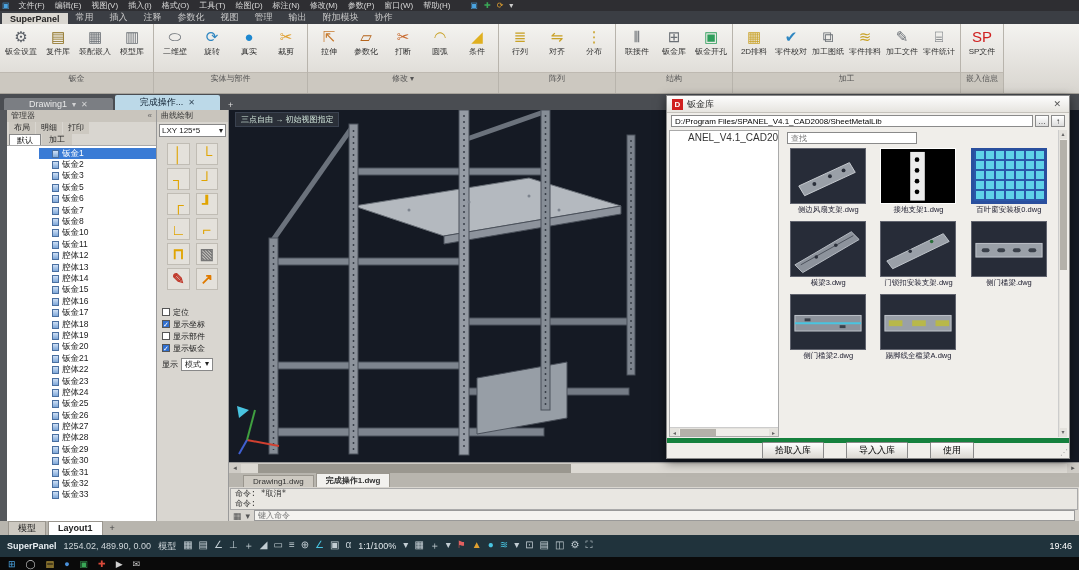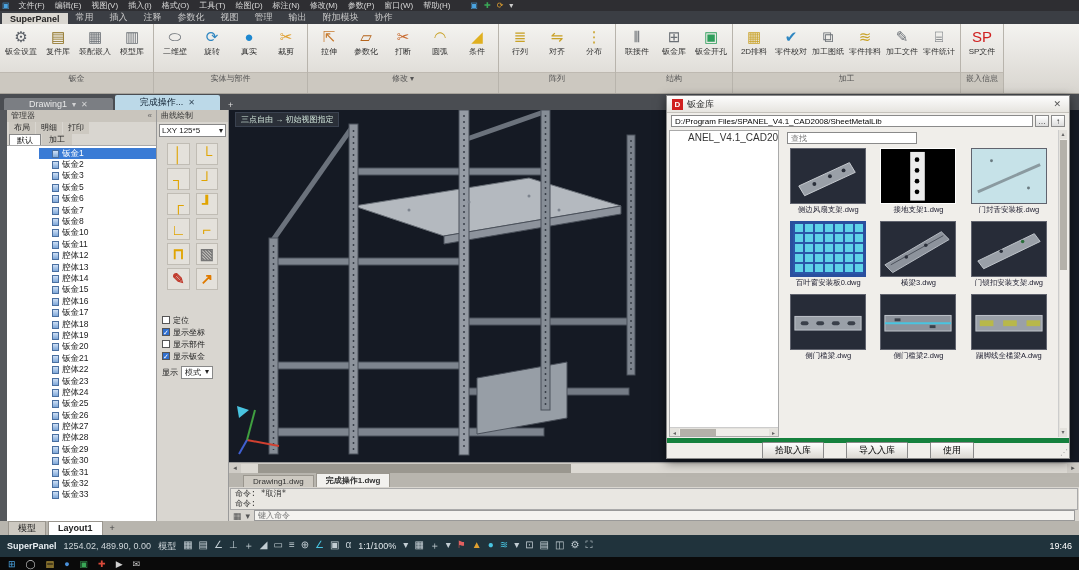--- a/index.html
+++ b/index.html
@@ -54,21 +54,21 @@
   .trow .tico { width:7px; height:8px; background:linear-gradient(#cfe0f5,#7fa8d9); border:1px solid #4a6fa0; flex:0 0 auto; }
   .trow .tlabel { font-size:8.5px; }
   .trow.selected { background:#3a7bd5; }
   .trow.selected .tlabel { color:#fff; }
 
   
   .palette { width:72px; background:#d9d6d0; border-right:1px solid #9a9a9a; display:flex; flex-direction:column; flex:0 0 auto; }
   .preset { height:13px; margin:2px; background:#fff; border:1px solid #888; font-size:8px; display:flex; align-items:center; justify-content:space-between; padding:0 2px; }
   .bendgrid { display:grid; grid-template-columns:1fr 1fr; gap:3px 6px; padding:4px 10px; }
   .bend { height:22px; display:flex; align-items:center; justify-content:center; font-size:15px; font-weight:bold; background:#e4e1db; border:1px solid #c0bcb4; }
-  .opts { margin-top:20px; }
+  .opts { margin-top:12px; }
   .optrow { height:12px; display:flex; align-items:center; gap:3px; padding-left:5px; font-size:8px; }
   .box { width:8px; height:8px; border:1px solid #555; background:#fff; flex:0 0 auto; line-height:7px; text-align:center; color:#fff; font-size:7px; }
   .box.checked { background:#2f6fd0; }
   .box.checked::after { content:"✓"; }
   .disprow { height:14px; display:flex; align-items:center; gap:3px; padding-left:5px; font-size:8px; margin-top:3px; }
   .mini-select { background:#fff; border:1px solid #888; padding:0 3px; display:flex; gap:4px; }
 
   
   .rightregion { flex:1; display:flex; flex-direction:column; min-width:0; }
   .viewport { height:352px; background:#151a24; position:relative; overflow:hidden; flex:0 0 auto; }
@@ -748,30 +748,20 @@
                   <rect x="30" y="3" width="15" height="50" fill="#ececec"></rect>
                   <circle cx="37" cy="11" r="2.4" fill="#000"></circle>
                   <circle cx="37" cy="22" r="2.4" fill="#000"></circle>
                   <circle cx="37" cy="33" r="2.4" fill="#000"></circle>
                   <circle cx="37" cy="44" r="2.4" fill="#000"></circle>
                 </svg>
             </div>
             <div class="caption">接地支架1.dwg</div>
           </div>
           <div class="cell">
-            <div class="timg t2">
-              <svg viewBox="0 0 76 56">
-                  <line x1="6" y1="44" x2="70" y2="16" stroke="#8a9aa0" stroke-width="3"></line>
-                  <circle cx="20" cy="12" r="1.5" fill="#6a7a80"></circle>
-                  <circle cx="58" cy="40" r="1.5" fill="#6a7a80"></circle>
-                </svg>
-            </div>
-            <div class="caption">门封舌安装板.dwg</div>
-          </div>
-          <div class="cell">
             <div class="timg t3"></div>
             <div class="caption">百叶窗安装板0.dwg</div>
           </div>
           <div class="cell">
             <div class="timg t4">
               <svg viewBox="0 0 76 56">
                   <polygon points="4,44 62,10 70,18 12,52" fill="#8d939c" stroke="#b8bdc4"></polygon>
                   <line x1="10" y1="44" x2="64" y2="14" stroke="#4a505a"></line>
                   <circle cx="26" cy="36" r="1.8" fill="#2a2f3a"></circle>
                   <circle cx="46" cy="24" r="1.8" fill="#2a2f3a"></circle>

